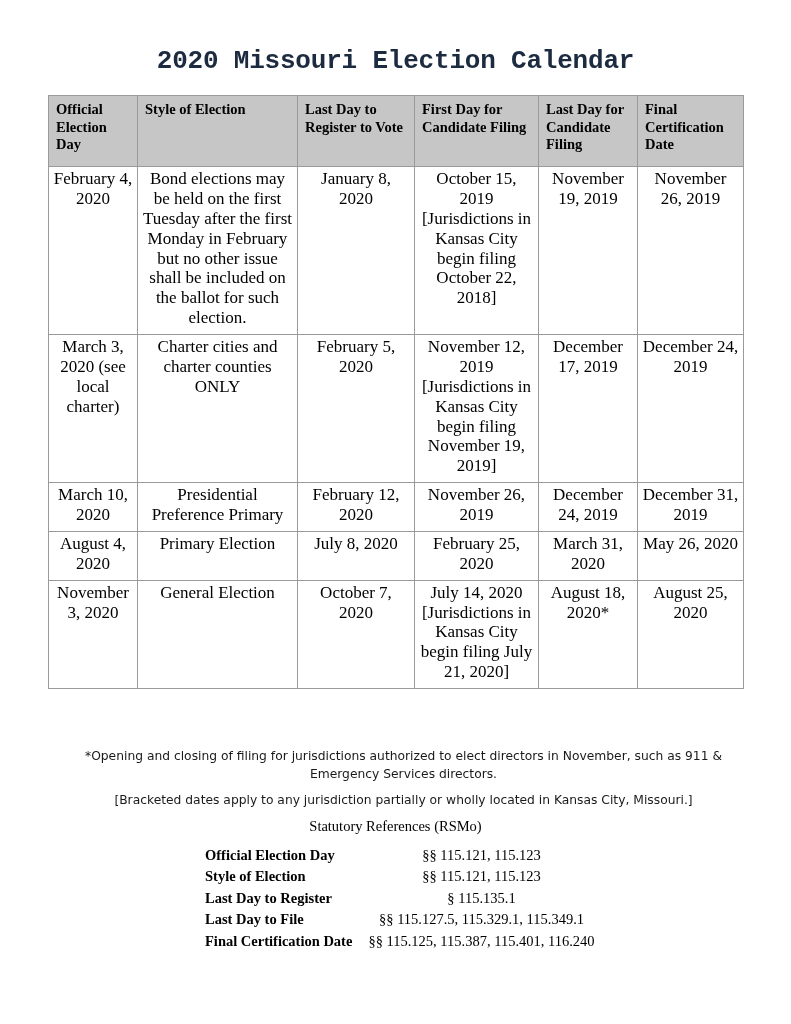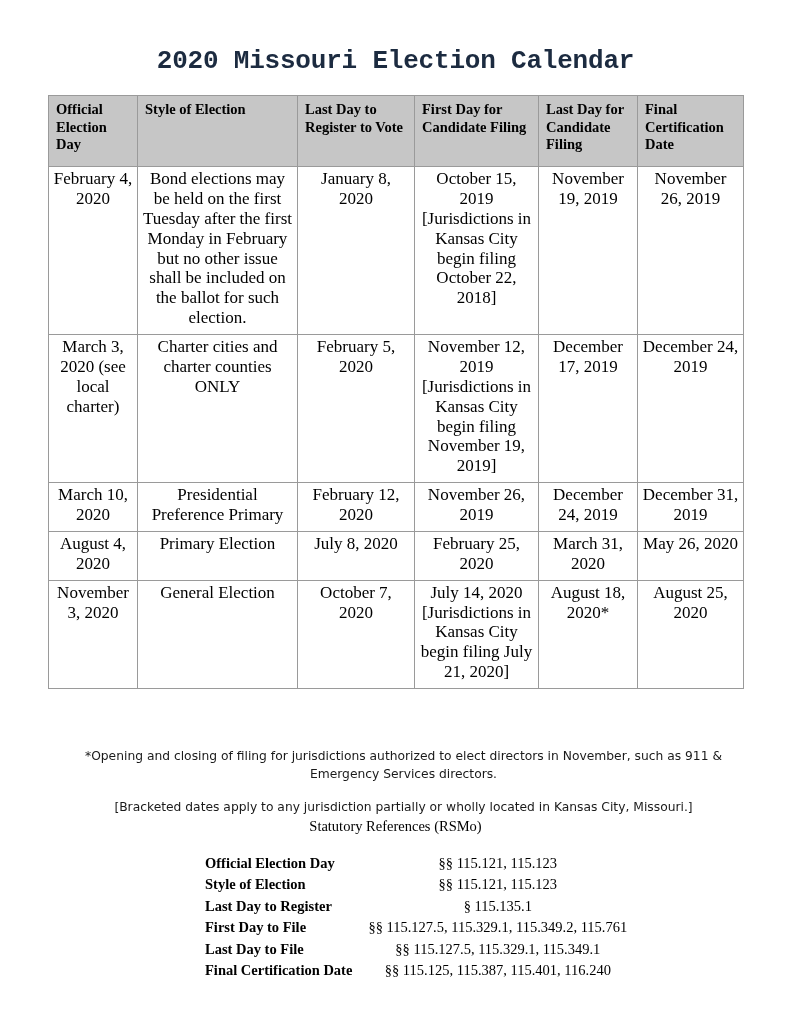--- a/index.html
+++ b/index.html
@@ -78,33 +78,33 @@
     position: absolute;
     left: 56px;
     top: 748px;
     width: 695px;
     text-align: center;
     font-family: "DejaVu Sans", "Liberation Sans", sans-serif;
     font-size: 12.3px;
     line-height: 1.45;
     color: #1a1a1a;
   }
-  .footnotes .fn2 { margin-top: 15px; }
+  .footnotes .fn2 { margin-top: 8px; }
 
   
   .statutory {
     position: absolute;
     left: 48px;
     top: 818px;
     width: 695px;
   }
   .statutory .stat-title {
     text-align: center;
     font-size: 14.5px;
-    margin-bottom: 18px;
+    margin-bottom: 10px;
   }
   table.stat {
     border-collapse: collapse;
     margin: 0 auto;
     margin-left: 157px;
   }
   table.stat td {
     font-size: 14.5px;
     line-height: 1.48;
     padding: 0;
@@ -207,24 +207,20 @@
         </tr>
         <tr>
           <td class="label">Style of Election</td>
           <td class="value">§§ 115.121, 115.123</td>
         </tr>
         <tr>
           <td class="label">Last Day to Register</td>
           <td class="value"> § 115.135.1</td>
         </tr>
         <tr>
-          <td class="label">First Day to File</td>
-          <td class="value">§§ 115.127.5, 115.329.1, 115.349.2, 115.761</td>
-        </tr>
-        <tr>
           <td class="label">Last Day to File</td>
           <td class="value">§§ 115.127.5, 115.329.1, 115.349.1</td>
         </tr>
         <tr>
           <td class="label">Final Certification Date</td>
           <td class="value">§§ 115.125, 115.387, 115.401, 116.240</td>
         </tr>
       </tbody>
     </table>
   </div>

